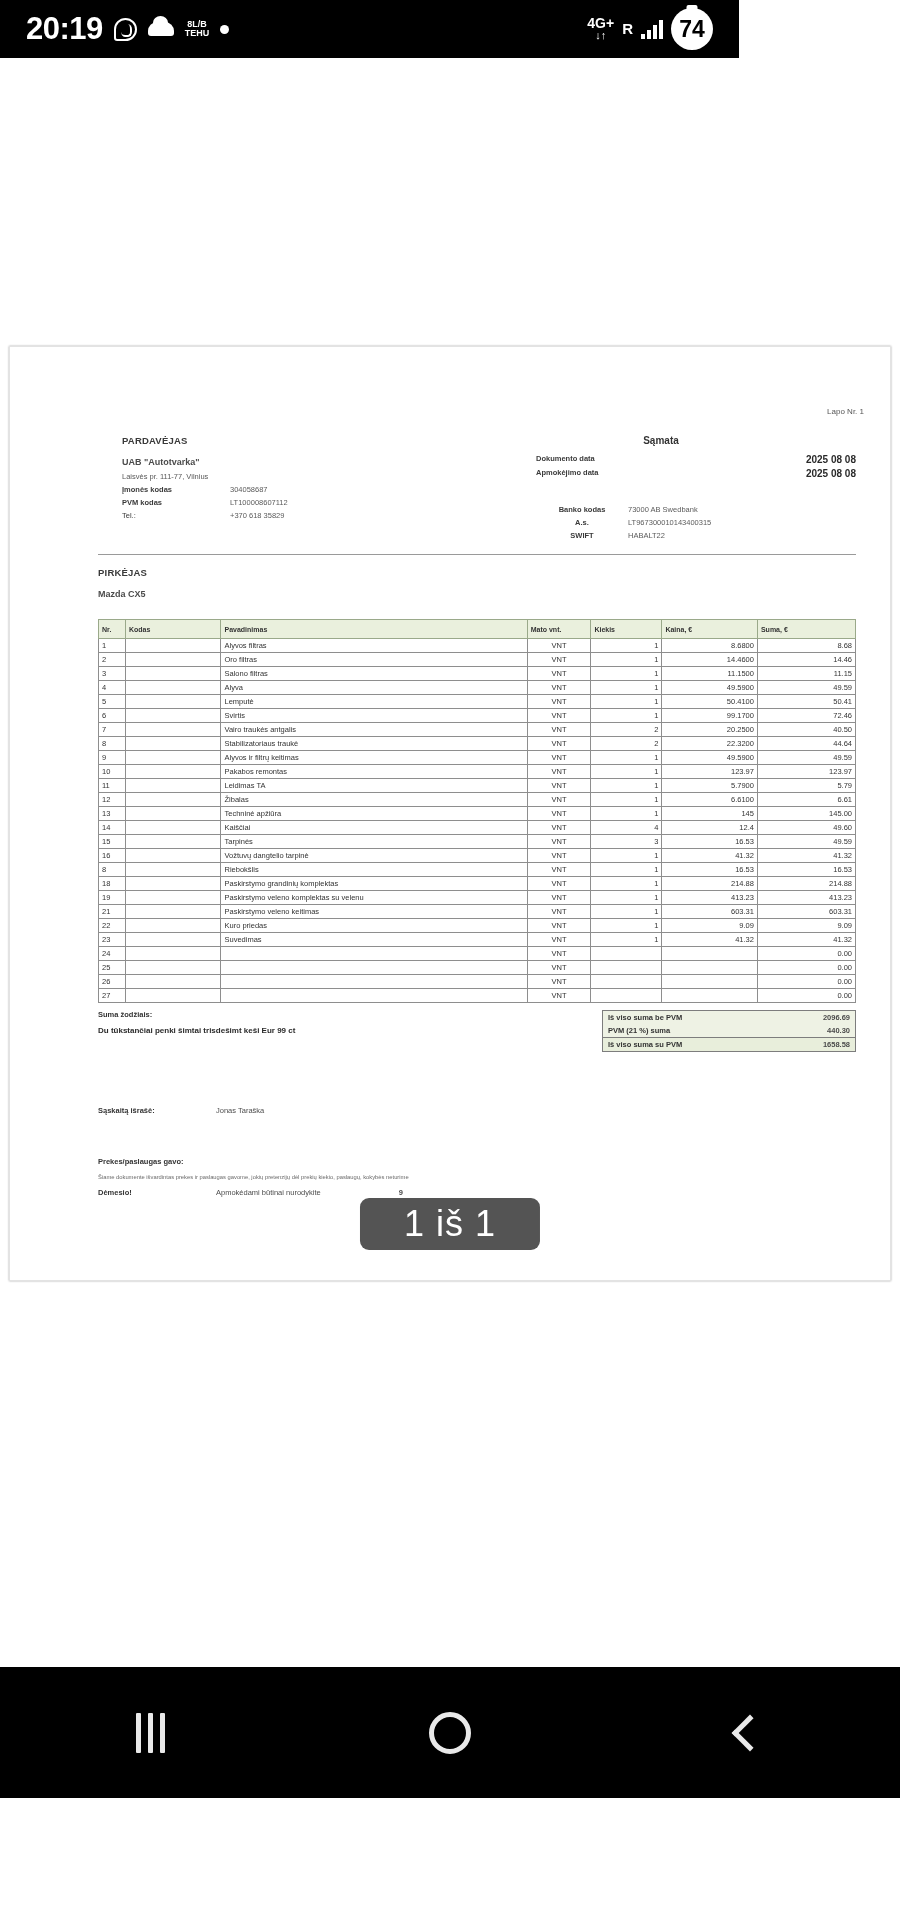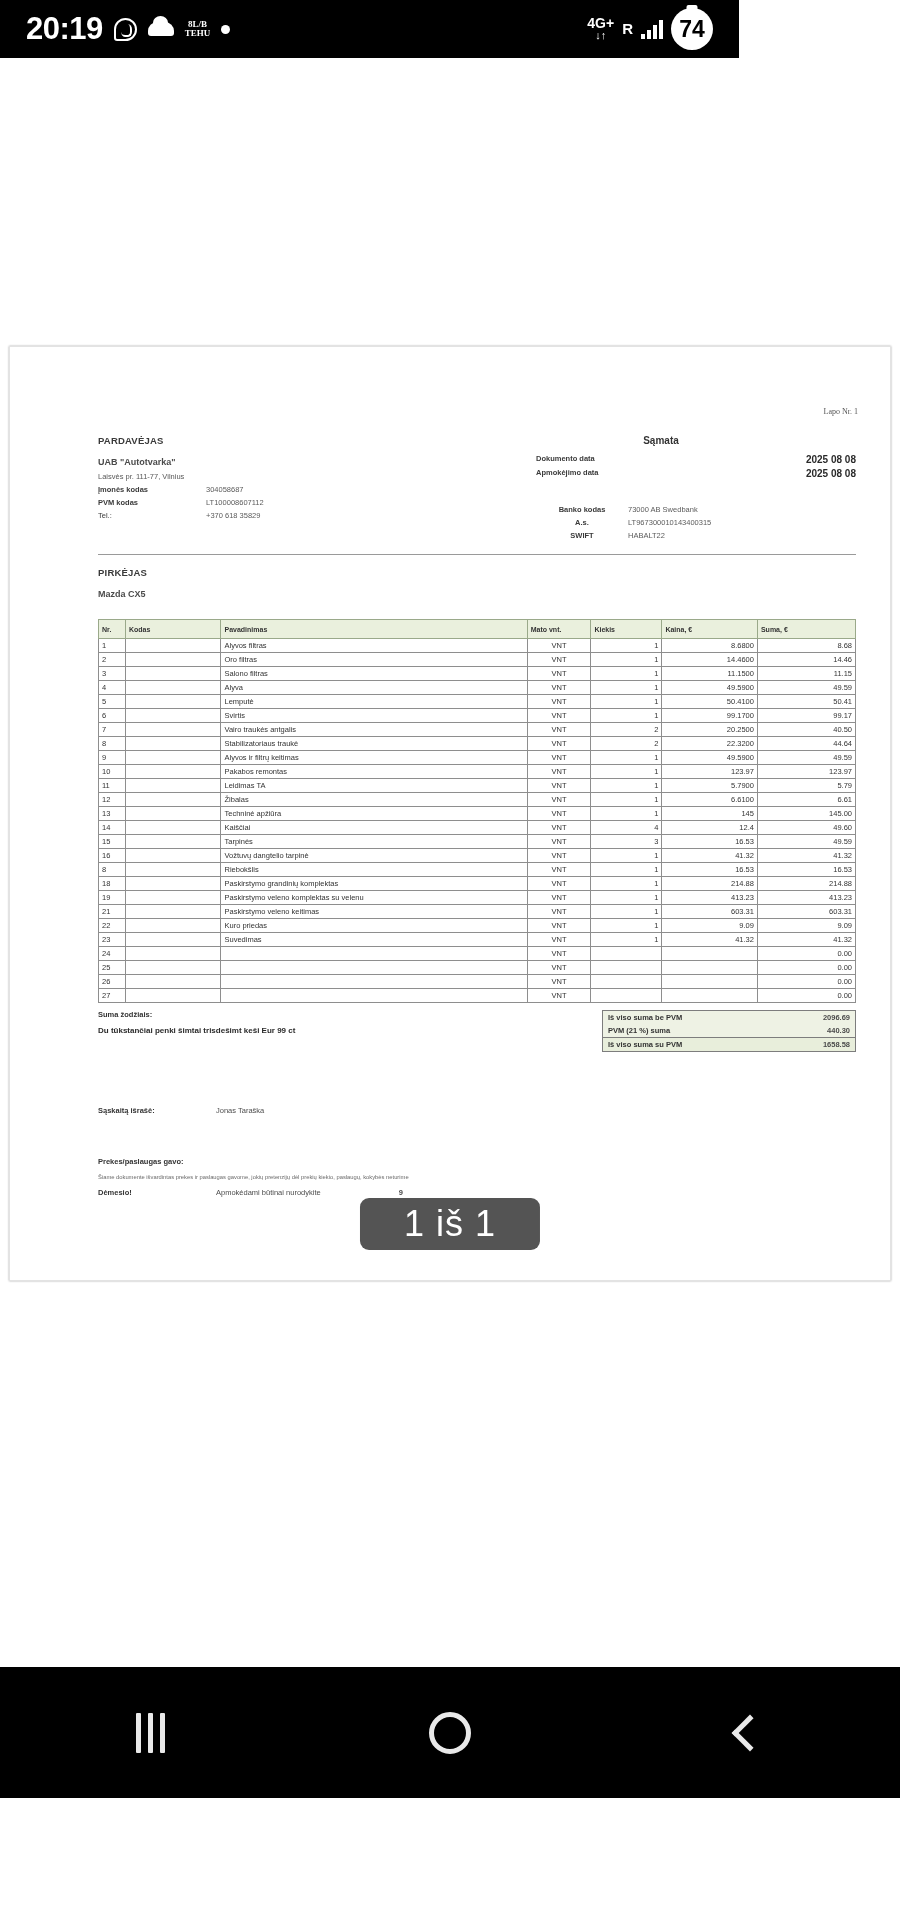--- a/index.html
+++ b/index.html
@@ -13,21 +13,21 @@
   
   .statusbar {
     height: 58px; width: 739px;
     background: #000000;
     display: flex; align-items: center;
     padding: 0 26px;
     color: #ffffff;
   }
   .sb-left { display: flex; align-items: center; gap: 11px; }
   .sb-time { font-size: 31px; font-weight: bold; letter-spacing: -0.5px; }
-  .sb-icon { display: inline-flex; align-items: center; justify-content: center; font-family: Liberation Serif, serif; }
+  .sb-icon { display: inline-flex; align-items: center; justify-content: center; }
   .viber {
     width: 23px; height: 23px; border: 2.6px solid #fff; border-radius: 50% 50% 50% 14%;
     position: relative;
   }
   .viber::after {
     content: ""; position: absolute; left: 5px; top: 4px;
     width: 9px; height: 11px; border: 2.2px solid #fff; border-radius: 40%;
     border-top: none; border-left: none;
   }
   .cloud {
@@ -67,27 +67,27 @@
   .page {
     position: absolute; left: 9px; top: 288px;
     width: 882px; height: 935px;
     background: #ffffff;
     box-shadow: 0 0 2px rgba(0,0,0,0.35);
     border: 1px solid #e3e3e3;
     color: #4b4b4b;
     font-size: 8px;
   }
   .page-no {
-    position: absolute; right: 32px; top: 60px;
-    font-size: 8px; color: #555; font-family: Liberation Serif, serif;
+    position: absolute; right: 26px; top: 60px;
+    font-size: 8px; color: #555;
   }
 
   .doc-body { position: absolute; left: 88px; top: 88px; right: 34px; }
 
-  .row2 { display: flex; }
+  .row2 { display: flex; margin-left: 24px; }
   .seller { width: 330px; }
   .block-title { font-weight: bold; font-size: 9.5px; color: #3a3a3a; letter-spacing: .2px; }
   .company { font-weight: bold; font-size: 9px; margin-top: 11px; }
   .addr { font-size: 7.5px; margin-top: 5px; color: #595959; }
   .kv { display: flex; margin-top: 4px; font-size: 7.5px; }
   .kv .k { width: 108px; font-weight: bold; color: #3a3a3a; }
   .kv .v { color: #5b5b5b; }
   .kv.plain .k { font-weight: normal; }
 
   .right-col { margin-left: auto; width: 320px; }
@@ -340,21 +340,21 @@
               <td class="c-kaina">50.4100</td>
               <td class="c-suma">50.41</td>
             </tr>
             <tr>
               <td class="c-nr">6</td>
               <td class="c-kodas"></td>
               <td class="c-pav">Svirtis</td>
               <td class="c-mato">VNT</td>
               <td class="c-kiekis">1</td>
               <td class="c-kaina">99.1700</td>
-              <td class="c-suma">99.17</td>
+              <td class="c-suma">72.46</td>
             </tr>
             <tr>
               <td class="c-nr">7</td>
               <td class="c-kodas"></td>
               <td class="c-pav">Vairo traukės antgalis</td>
               <td class="c-mato">VNT</td>
               <td class="c-kiekis">2</td>
               <td class="c-kaina">20.2500</td>
               <td class="c-suma">40.50</td>
             </tr>

